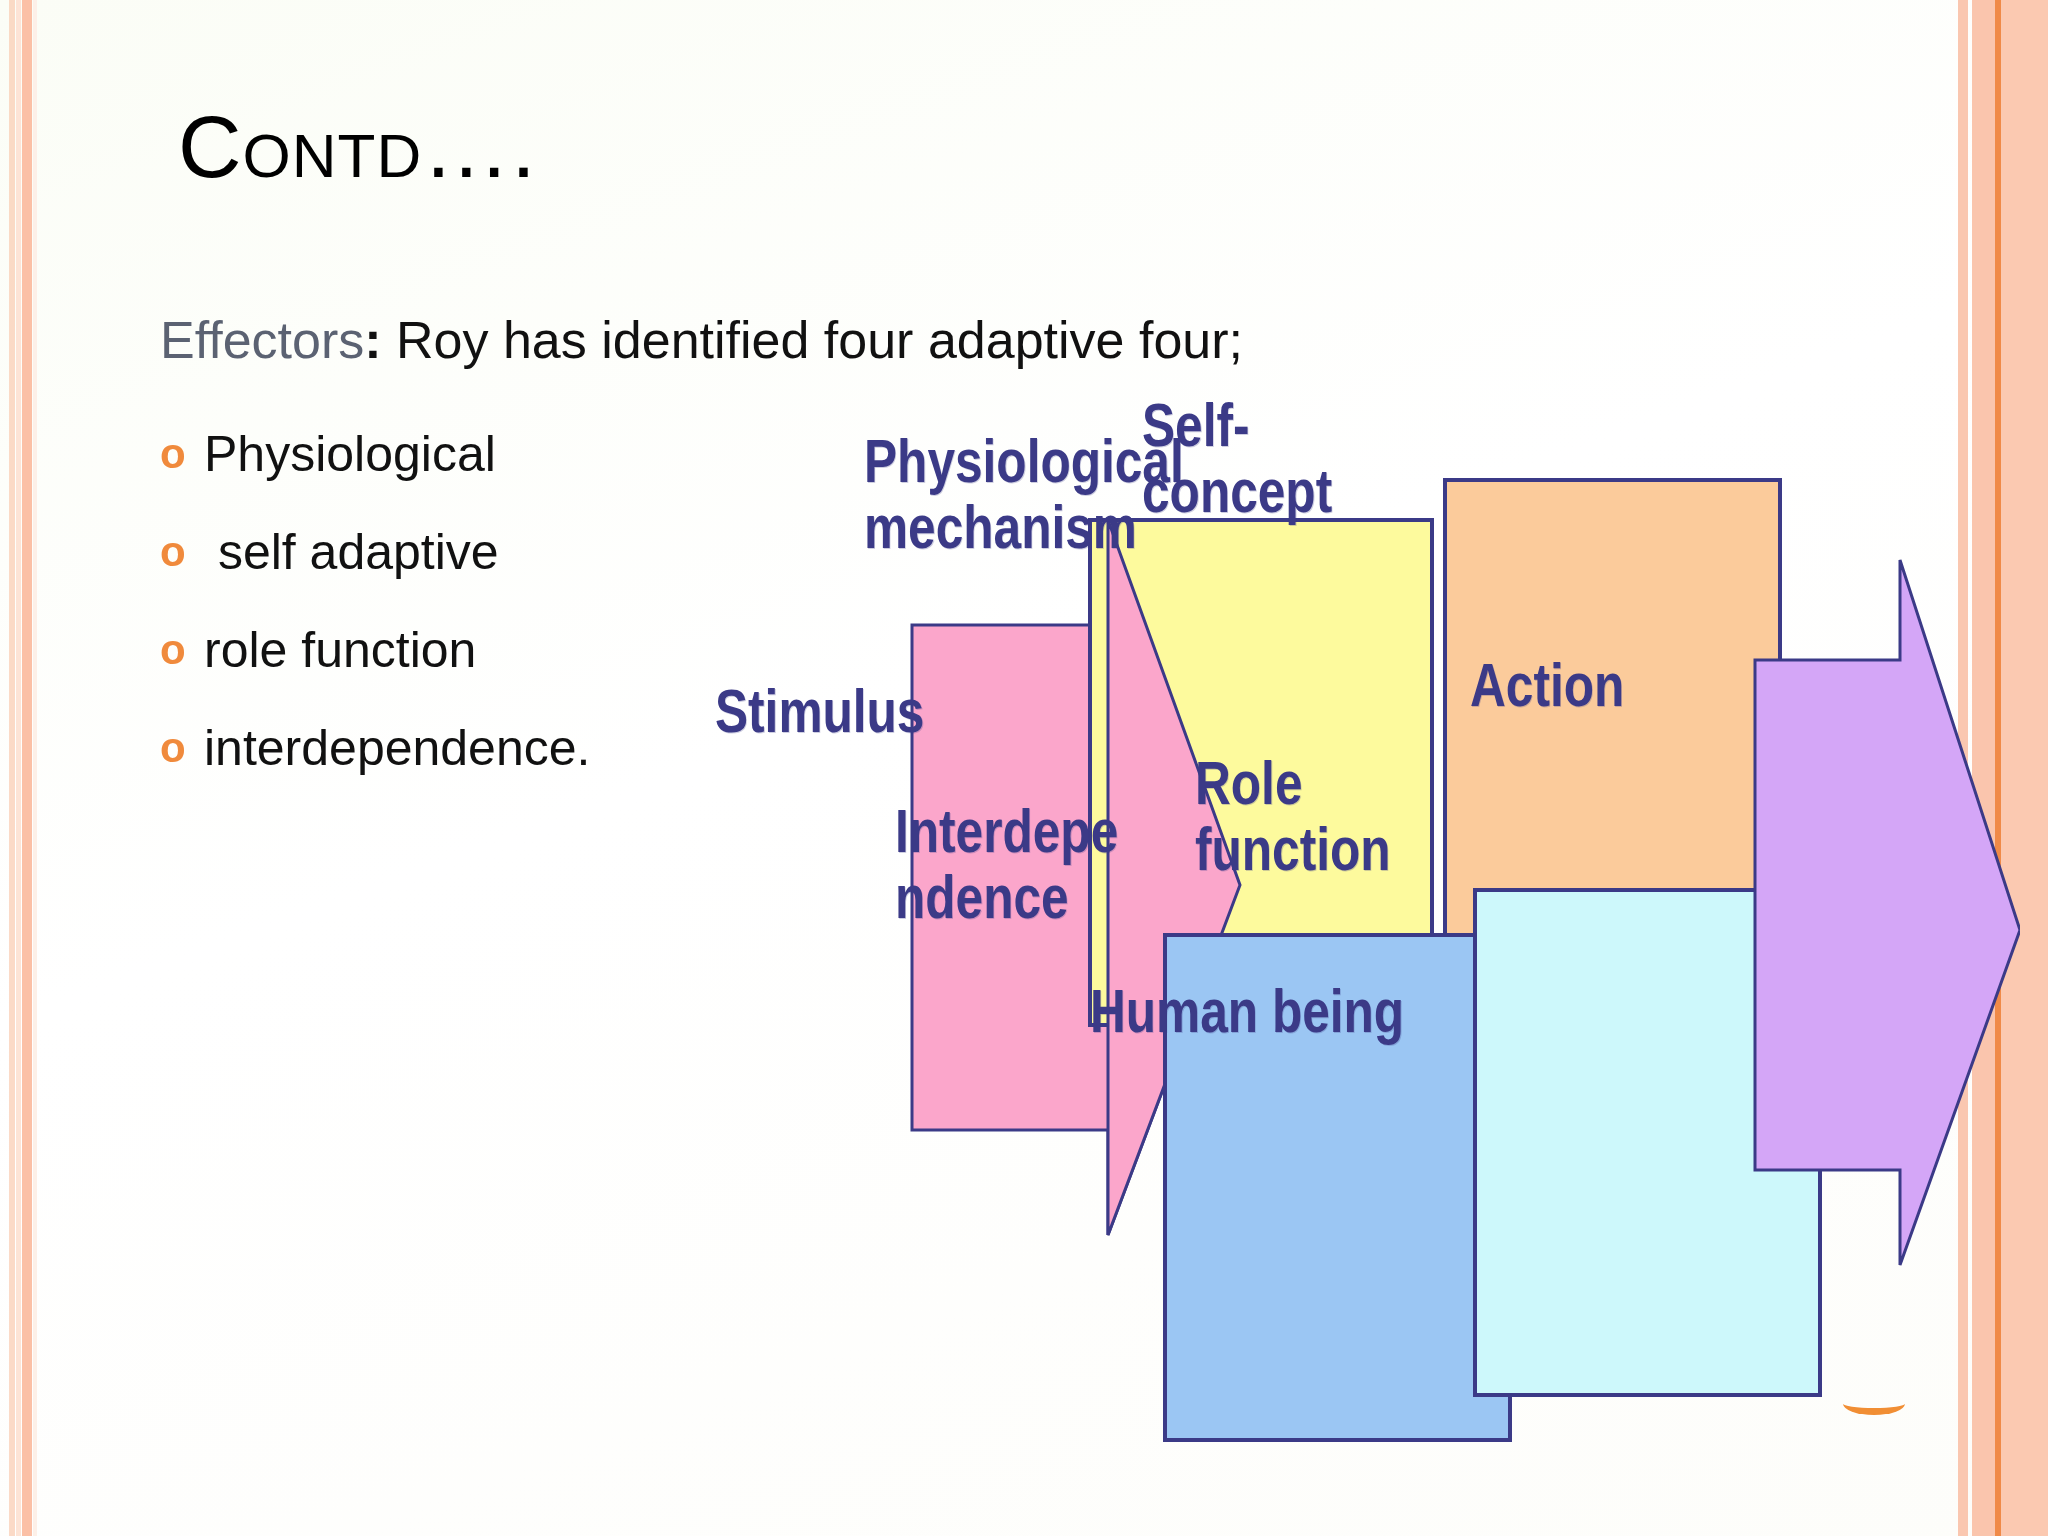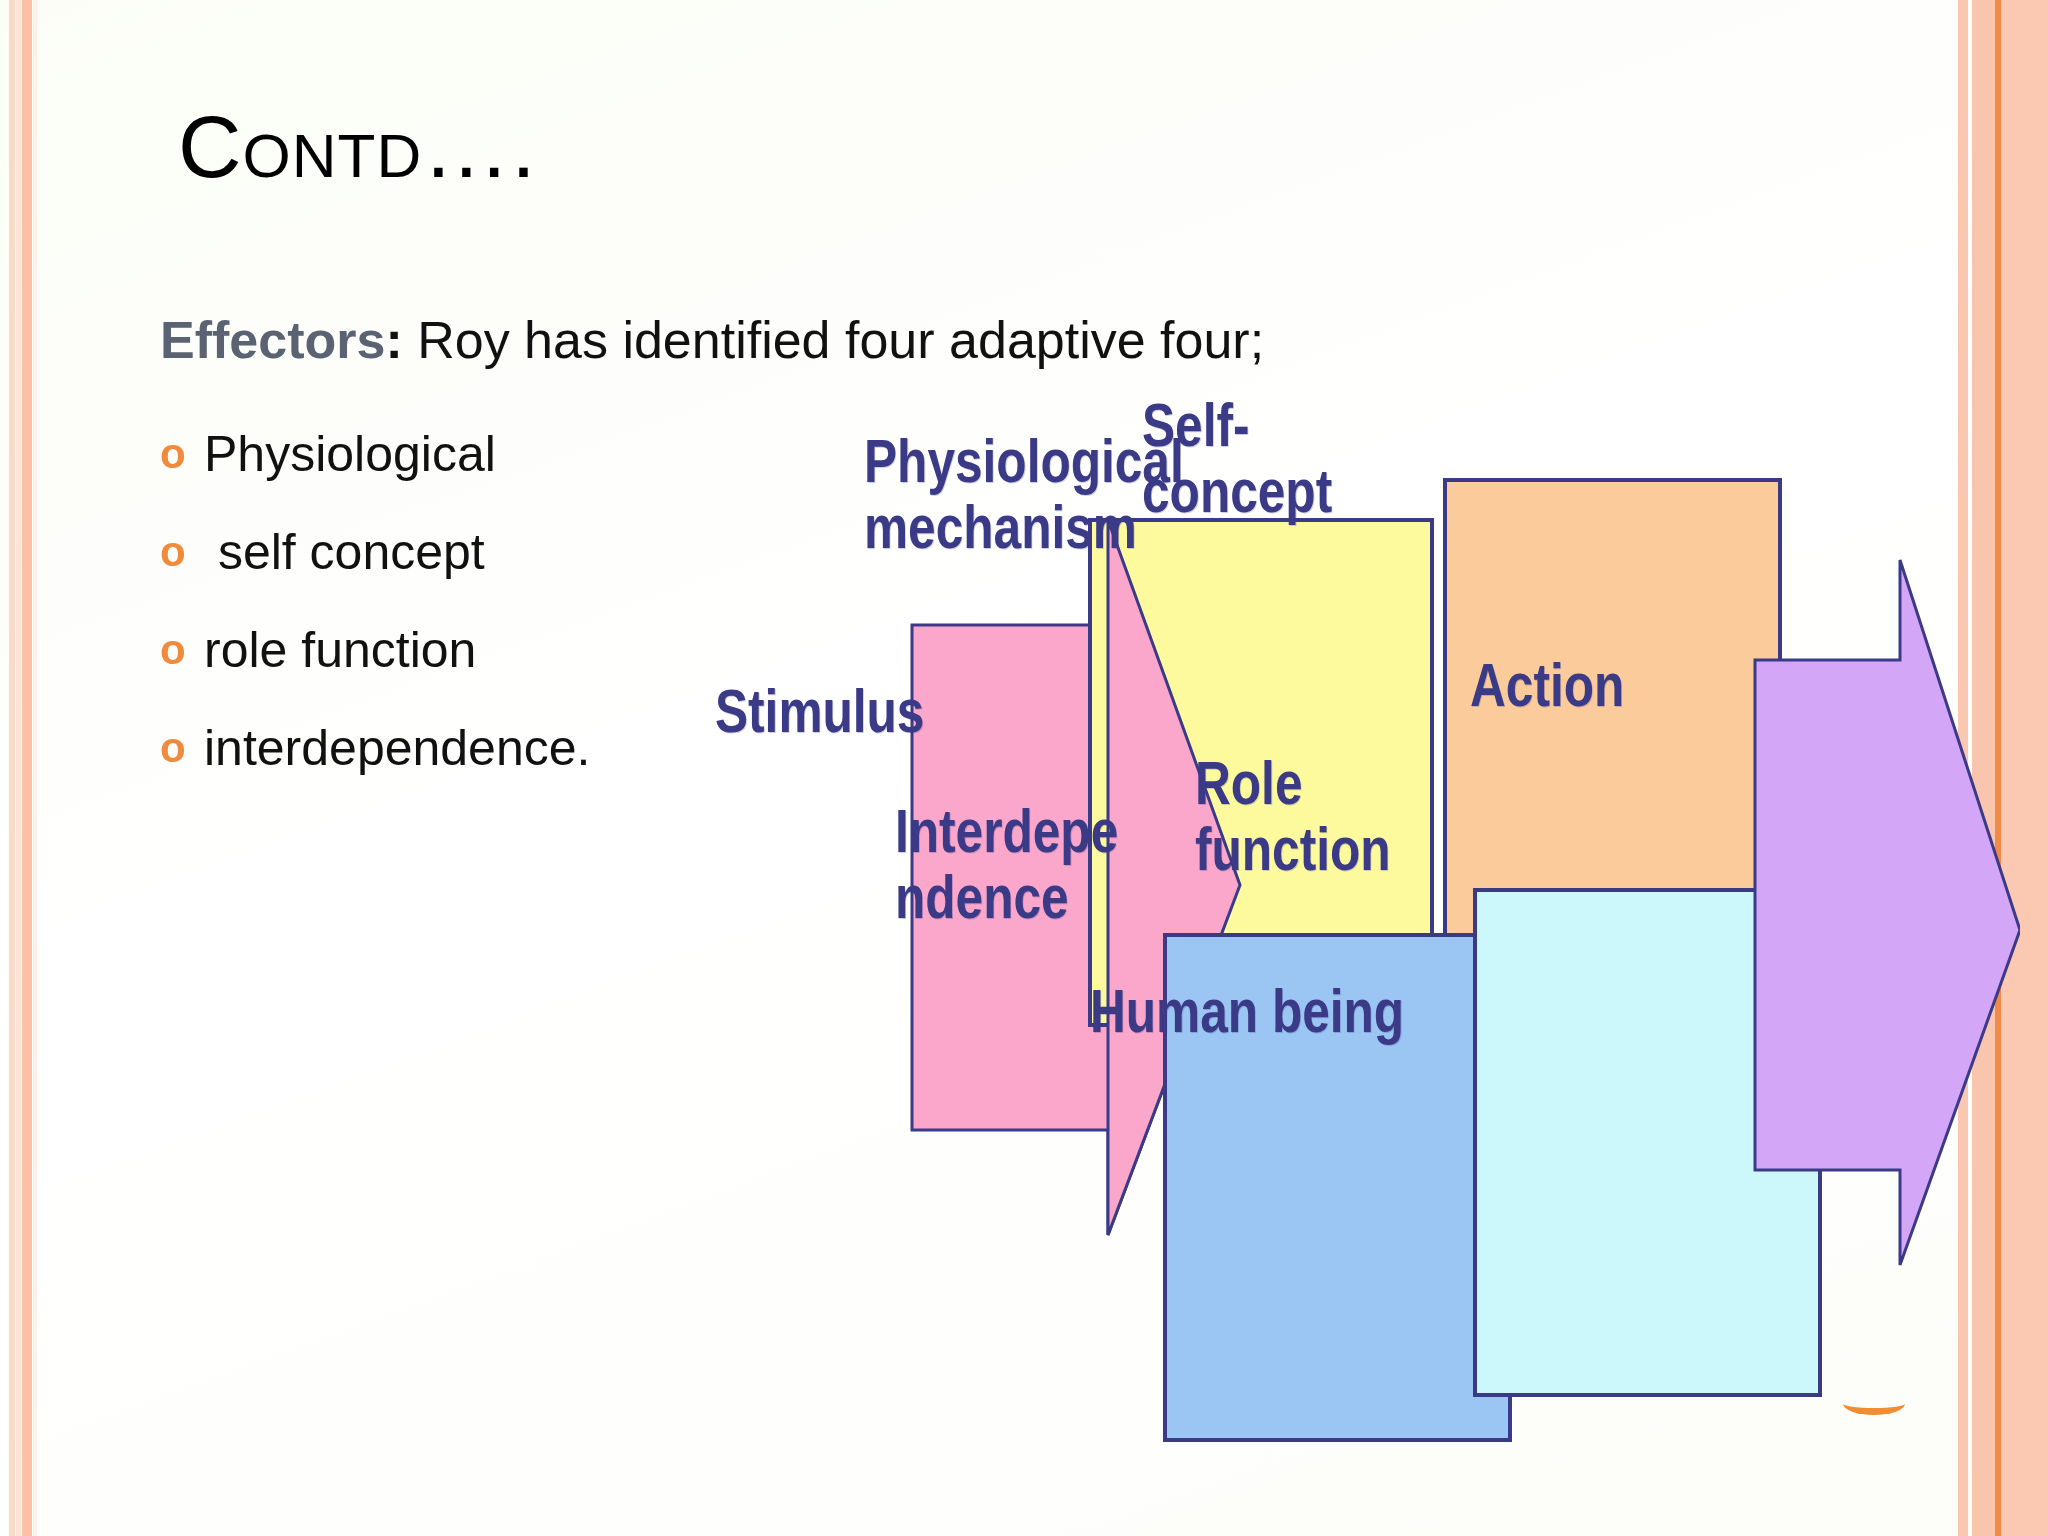--- a/index.html
+++ b/index.html
@@ -45,21 +45,21 @@
     white-space:nowrap;
   }
 
   
   .lead{
     position:absolute;left:160px;top:310px;
     font-size:52px;
     color:#111111;
     white-space:nowrap;
   }
-  .lead .kw{color:#5b6272;font-weight:bold;text-align:center;}
+  .lead .kw{color:#5b6272;font-weight:normal;text-align:center;}
   .lead .colon{color:#111;font-weight:bold;}
 
   .bullets{
     position:absolute;left:160px;top:405px;
     width:780px;
   }
   .bullet{
     display:flex;align-items:center;
     height:98px;
     font-size:50px;color:#111111;
@@ -129,21 +129,21 @@
 
   <div class="lead"><span class="kw">Effectors</span><span class="colon">:</span><span> Roy has identified four adaptive four;</span></div>
 
   <div class="bullets">
     <div class="bullet">
       <span class="marker">o</span>
       <span class="btxt">Physiological</span>
     </div>
     <div class="bullet">
       <span class="marker">o</span>
-      <span class="btxt"> self concept</span>
+      <span class="btxt"> self adaptive</span>
     </div>
     <div class="bullet">
       <span class="marker">o</span>
       <span class="btxt">role function</span>
     </div>
     <div class="bullet">
       <span class="marker">o</span>
       <span class="btxt">interdependence.</span>
     </div>
   </div>

